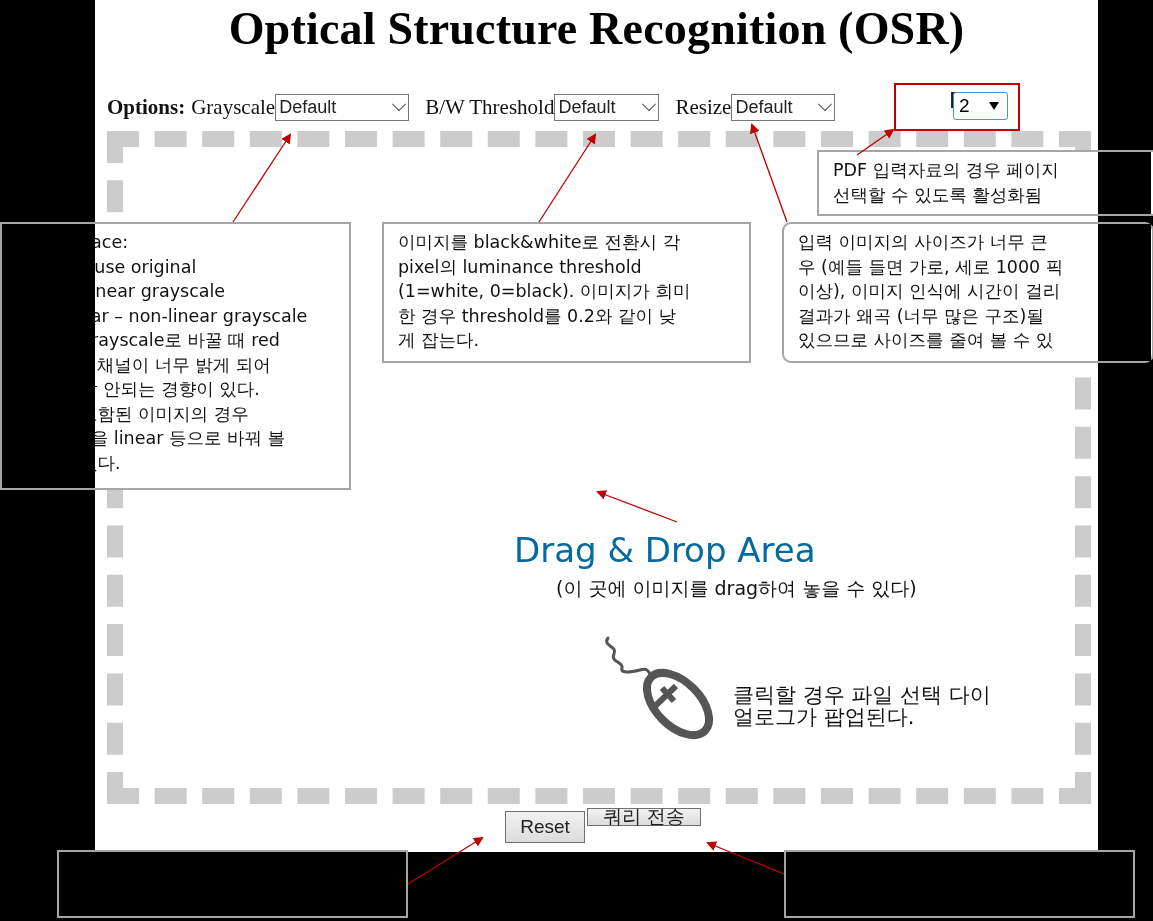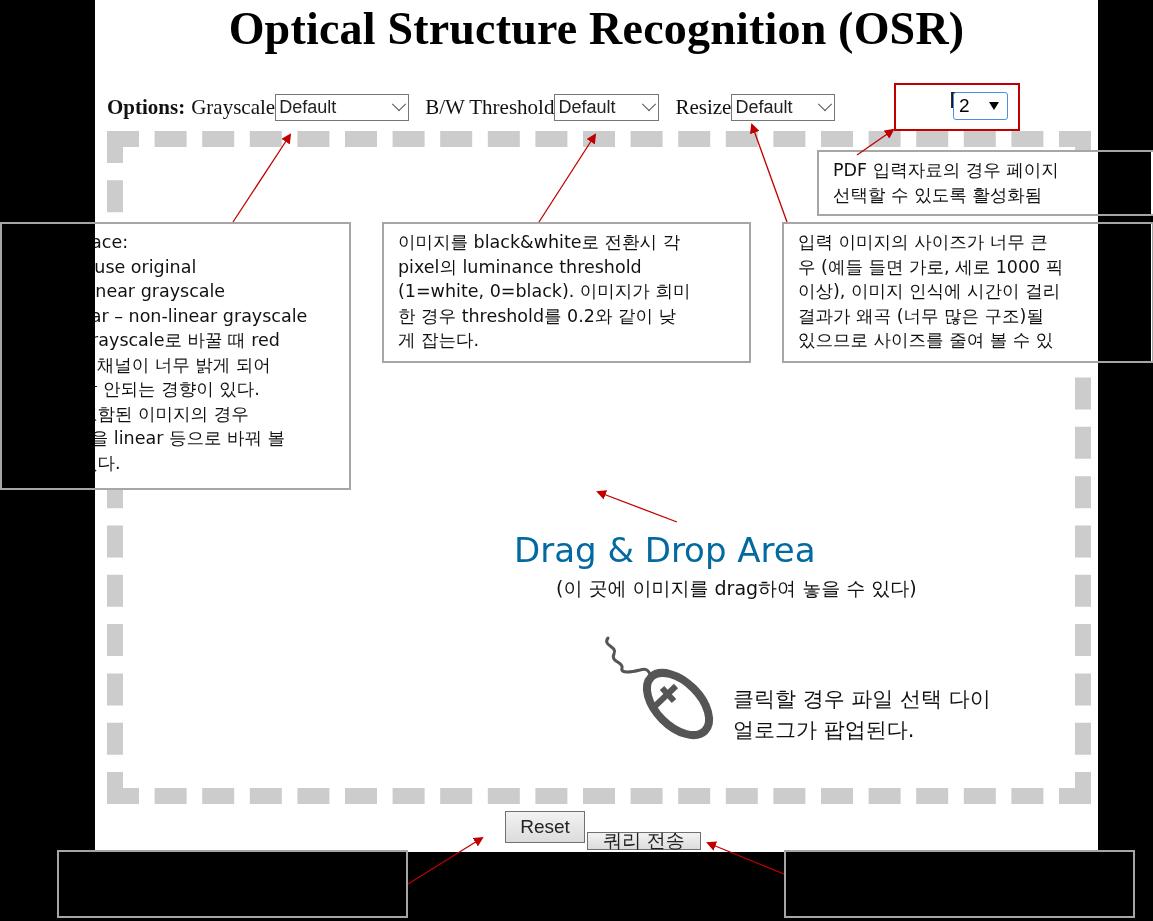--- a/index.html
+++ b/index.html
@@ -16,24 +16,24 @@
   .page-box { position:absolute; left:894px; top:83px; width:126px; height:48px; border:2px solid #c00000; box-sizing:border-box; }
   .page-lbl { position:absolute; left:949px; top:89px; font-family:"DejaVu Sans", sans-serif; font-size:21px; color:#1a1a1a; }
   .page-sel { position:absolute; left:953px; top:92px; width:55px; height:28px; border:1.5px solid #4a90e2; border-radius:3px; box-sizing:border-box; background:#fff; font-family:"Liberation Sans", sans-serif; font-size:19px; display:flex; align-items:center; padding-left:5px; }
   .page-sel .tri { position:absolute; right:8px; top:9px; width:0; height:0; border-left:5px solid transparent; border-right:5px solid transparent; border-top:8px solid #000; }
   .dropzone { position:absolute; left:107px; top:131px; width:984px; height:673px; box-sizing:border-box; border:16px dashed #cccccc; }
   .callout { position:absolute; background:#fff; border:2px solid #a6a6a6; box-sizing:border-box; font-family:"DejaVu Sans", sans-serif; font-size:17.5px; line-height:24.5px; color:#111; padding:6px 14px; white-space:pre; overflow:hidden; }
   .blackout { position:absolute; background:#000; }
   .cover { position:absolute; background:#000; border:2px solid #a6a6a6; box-sizing:border-box; }
   .dd-title { position:absolute; left:514px; top:530px; font-family:"DejaVu Sans", sans-serif; font-size:34px; color:#0369a1; }
   .dd-sub { position:absolute; left:514px; top:576px; font-family:"DejaVu Sans", sans-serif; font-size:19px; color:#111;margin-left:42px; }
-  .click-note { position:absolute; left:733px; top:684px; font-family:"DejaVu Sans", sans-serif; font-size:21px; line-height:31px; color:#111; white-space:pre; }
+  .click-note { position:absolute; left:733px; top:684px; font-family:"DejaVu Sans", sans-serif; font-size:21px; line-height:22px; color:#111; white-space:pre; }
   .btn { position:absolute; top:811px; height:32px; box-sizing:border-box; border:1px solid #707070; background:linear-gradient(#f2f2f2,#dcdcdc); font-family:"Liberation Sans", sans-serif; font-size:19px; color:#222; display:flex; align-items:center; justify-content:center; }
   .btn-reset { left:495px; width:80px;margin-left:10px; }
-  .btn-submit { left:587px; width:114px; top:808px; height:18px;margin-top:24px; }
+  .btn-submit { left:587px; width:114px; top:808px; height:18px; }
   svg.overlay { position:absolute; left:0; top:0; pointer-events:none; }
 </style>
 </head>
 <body>
 
 <div class="page"></div>
 
 <h1 class="title">Optical Structure Recognition (OSR)</h1>
 
 <div class="options">
@@ -90,21 +90,21 @@
 n 채널이 너무 밝게 되어
 잘 안되는 경향이 있다.
 포함된 이미지의 경우
 e을 linear 등으로 바꿔 볼
 있다.</div>
 <div class="callout" style="left:382px;top:222px;width:369px;height:141px;">이미지를 black&amp;white로 전환시 각
 pixel의 luminance threshold
 (1=white, 0=black). 이미지가 희미
 한 경우 threshold를 0.2와 같이 낮
 게 잡는다.</div>
-<div class="callout" style="left:782px;top:222px;width:372px;height:141px;">입력 이미지의 사이즈가 너무 큰
+<div class="callout" style="left:782px;top:222px;width:372px;height:141px;border-radius:9px;">입력 이미지의 사이즈가 너무 큰
 우 (예들 들면 가로, 세로 1000 픽
 이상), 이미지 인식에 시간이 걸리
 결과가 왜곡 (너무 많은 구조)될
 있으므로 사이즈를 줄여 볼 수 있</div>
 
 <div class="blackout" style="left:0;top:0;width:95px;height:222px;"></div>
 <div class="blackout" style="left:2px;top:224px;width:93px;height:264px;"></div>
 <div class="blackout" style="left:0;top:490px;width:95px;height:431px;"></div>
 <div class="blackout" style="left:1098px;top:0;width:55px;height:150px;"></div>
 <div class="blackout" style="left:1098px;top:152px;width:53px;height:62px;"></div>

